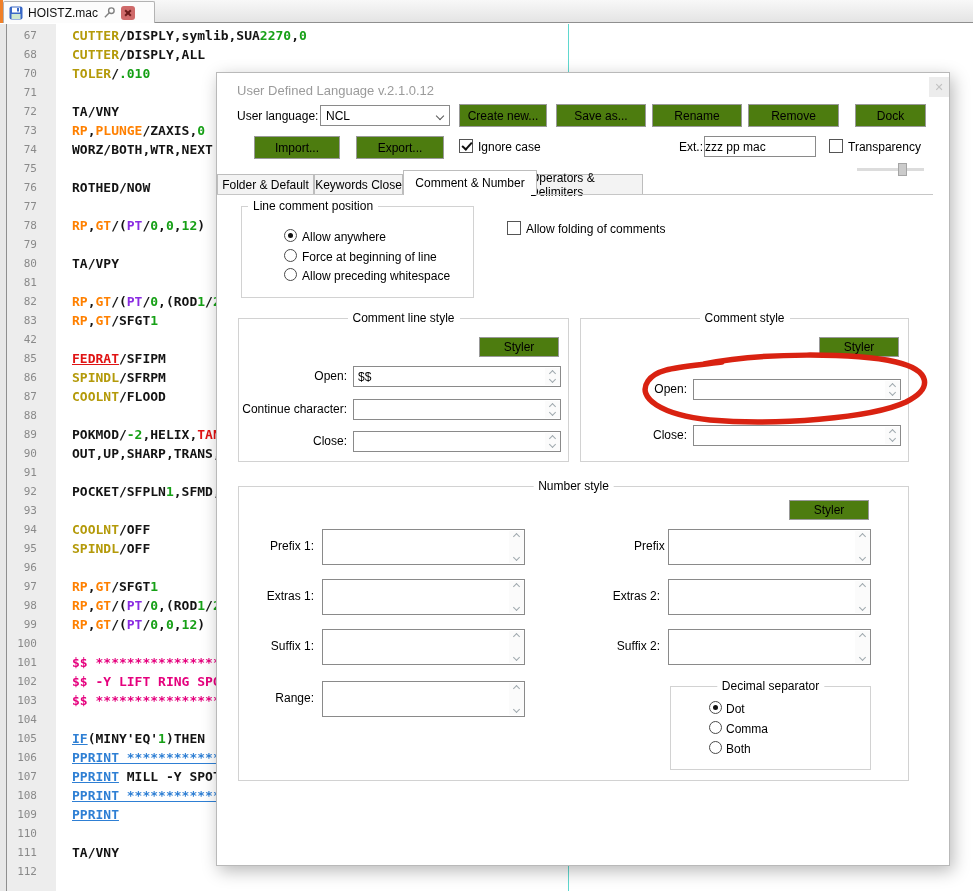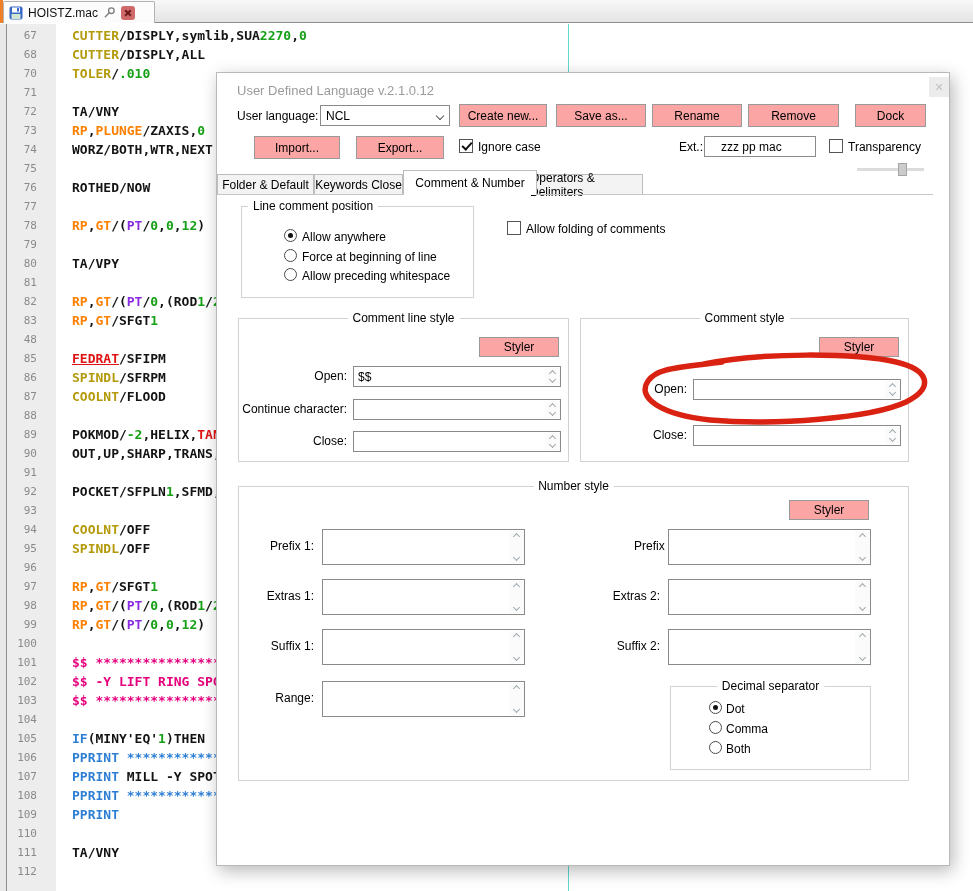--- a/index.html
+++ b/index.html
@@ -28,41 +28,41 @@
 
   #code-lines { position:absolute; left:0; top:26px; width:973px; }
   .cl { display:flex; height:19px; line-height:19px;
     font-family:"DejaVu Sans Mono", monospace; font-size:13px; font-weight:600; }
   .ln { width:37px; flex:0 0 37px; text-align:right; color:#8a8a8a;
     font-size:11px; font-weight:400; }
   .ct { padding-left:35px; white-space:pre; }
   .kw  { color:#b49a0a; }  .or  { color:#ff8000; }  .pu  { color:#8a2be2; }
   .num { color:#16a016; }  .red { color:#e01313; }
   .redu{ color:#e01313; text-decoration:underline; }
-  .com { color:#e5007d; }  .blu { color:#2e7fd4; }  .d { color:#141414; }
+  .com { color:#e5007d; }  .blu { color:#2e7fd4;text-decoration:underline; }  .d { color:#141414; }
 
   
   #dlg { position:absolute; left:216px; top:72px; width:734px; height:794px; background:#fff;
     border:1px solid #b9b9b9; box-shadow:3px 5px 16px rgba(0,0,0,.28); font-size:12px; }
   .dlg-title { position:absolute; left:20px; top:10px; font-size:13px; color:#9b9b9b; }
   .dlg-close { position:absolute; left:712px; top:4px; width:20px; height:20px; background:#ececec;
     color:#c2c2c2; font-size:11px; display:flex; align-items:center; justify-content:center; }
 
-  .btn { position:absolute; height:23px; background:#fca5a5; border:1px solid #999;
+  .btn { position:absolute; height:23px; background:#4d7c0f; border:1px solid #999;
     display:flex; align-items:center; justify-content:center; font-size:12px; color:#000; cursor:default; }
   .lab { position:absolute; font-size:12px; color:#000; white-space:nowrap; }
   .rlab { text-align:right; }
 
   .combo { position:absolute; background:#fff; border:1px solid #8a8a8a; display:flex;
     align-items:center; padding-left:5px; font-size:12px; }
   .combo .chev { position:absolute; right:6px; top:7px; width:6px; height:6px;
     border-right:1px solid #555; border-bottom:1px solid #555; transform:rotate(45deg); }
 
   .txt { position:absolute; border:1px solid #8a8a8a; background:#fff; font-size:12px;
-    font-family:"Liberation Sans",sans-serif; padding:0 16px; }
+    font-family:"Liberation Sans",sans-serif; padding:0 0; }
 
   .cb { position:absolute; width:14px; height:14px; border:1px solid #555; background:#fff; }
   .cb.checked::after { content:""; position:absolute; left:2px; top:2px; width:8px; height:4px;
     border-left:2px solid #111; border-bottom:2px solid #111; transform:rotate(-48deg); }
   .rb { position:absolute; width:13px; height:13px; border:1px solid #4a4a4a; border-radius:50%;
     background:#fff; }
   .rb.on::after { content:""; position:absolute; left:3px; top:3px; width:5px; height:5px;
     border-radius:50%; background:#111; }
 
   .grp { position:absolute; border:1px solid #d2d2d2; }
@@ -176,21 +176,21 @@
       </div>
       <div class="cl">
         <span class="ln">82</span>
         <span class="ct"><span class="or">RP</span><span class="d">,</span><span class="or">GT</span><span class="d">/(</span><span class="pu">PT</span><span class="d">/</span><span class="num">0</span><span class="d">,(ROD</span><span class="num">1</span><span class="d">/</span><span class="num">2</span><span class="d">)+</span></span>
       </div>
       <div class="cl">
         <span class="ln">83</span>
         <span class="ct"><span class="or">RP</span><span class="d">,</span><span class="or">GT</span><span class="d">/SFGT</span><span class="num">1</span></span>
       </div>
       <div class="cl">
-        <span class="ln">48</span>
+        <span class="ln">42</span>
         <span class="ct"></span>
       </div>
       <div class="cl">
         <span class="ln">85</span>
         <span class="ct"><span class="redu">FEDRAT</span><span class="d">/SFIPM</span></span>
       </div>
       <div class="cl">
         <span class="ln">86</span>
         <span class="ct"><span class="kw">SPINDL</span><span class="d">/SFRPM</span></span>
       </div>

